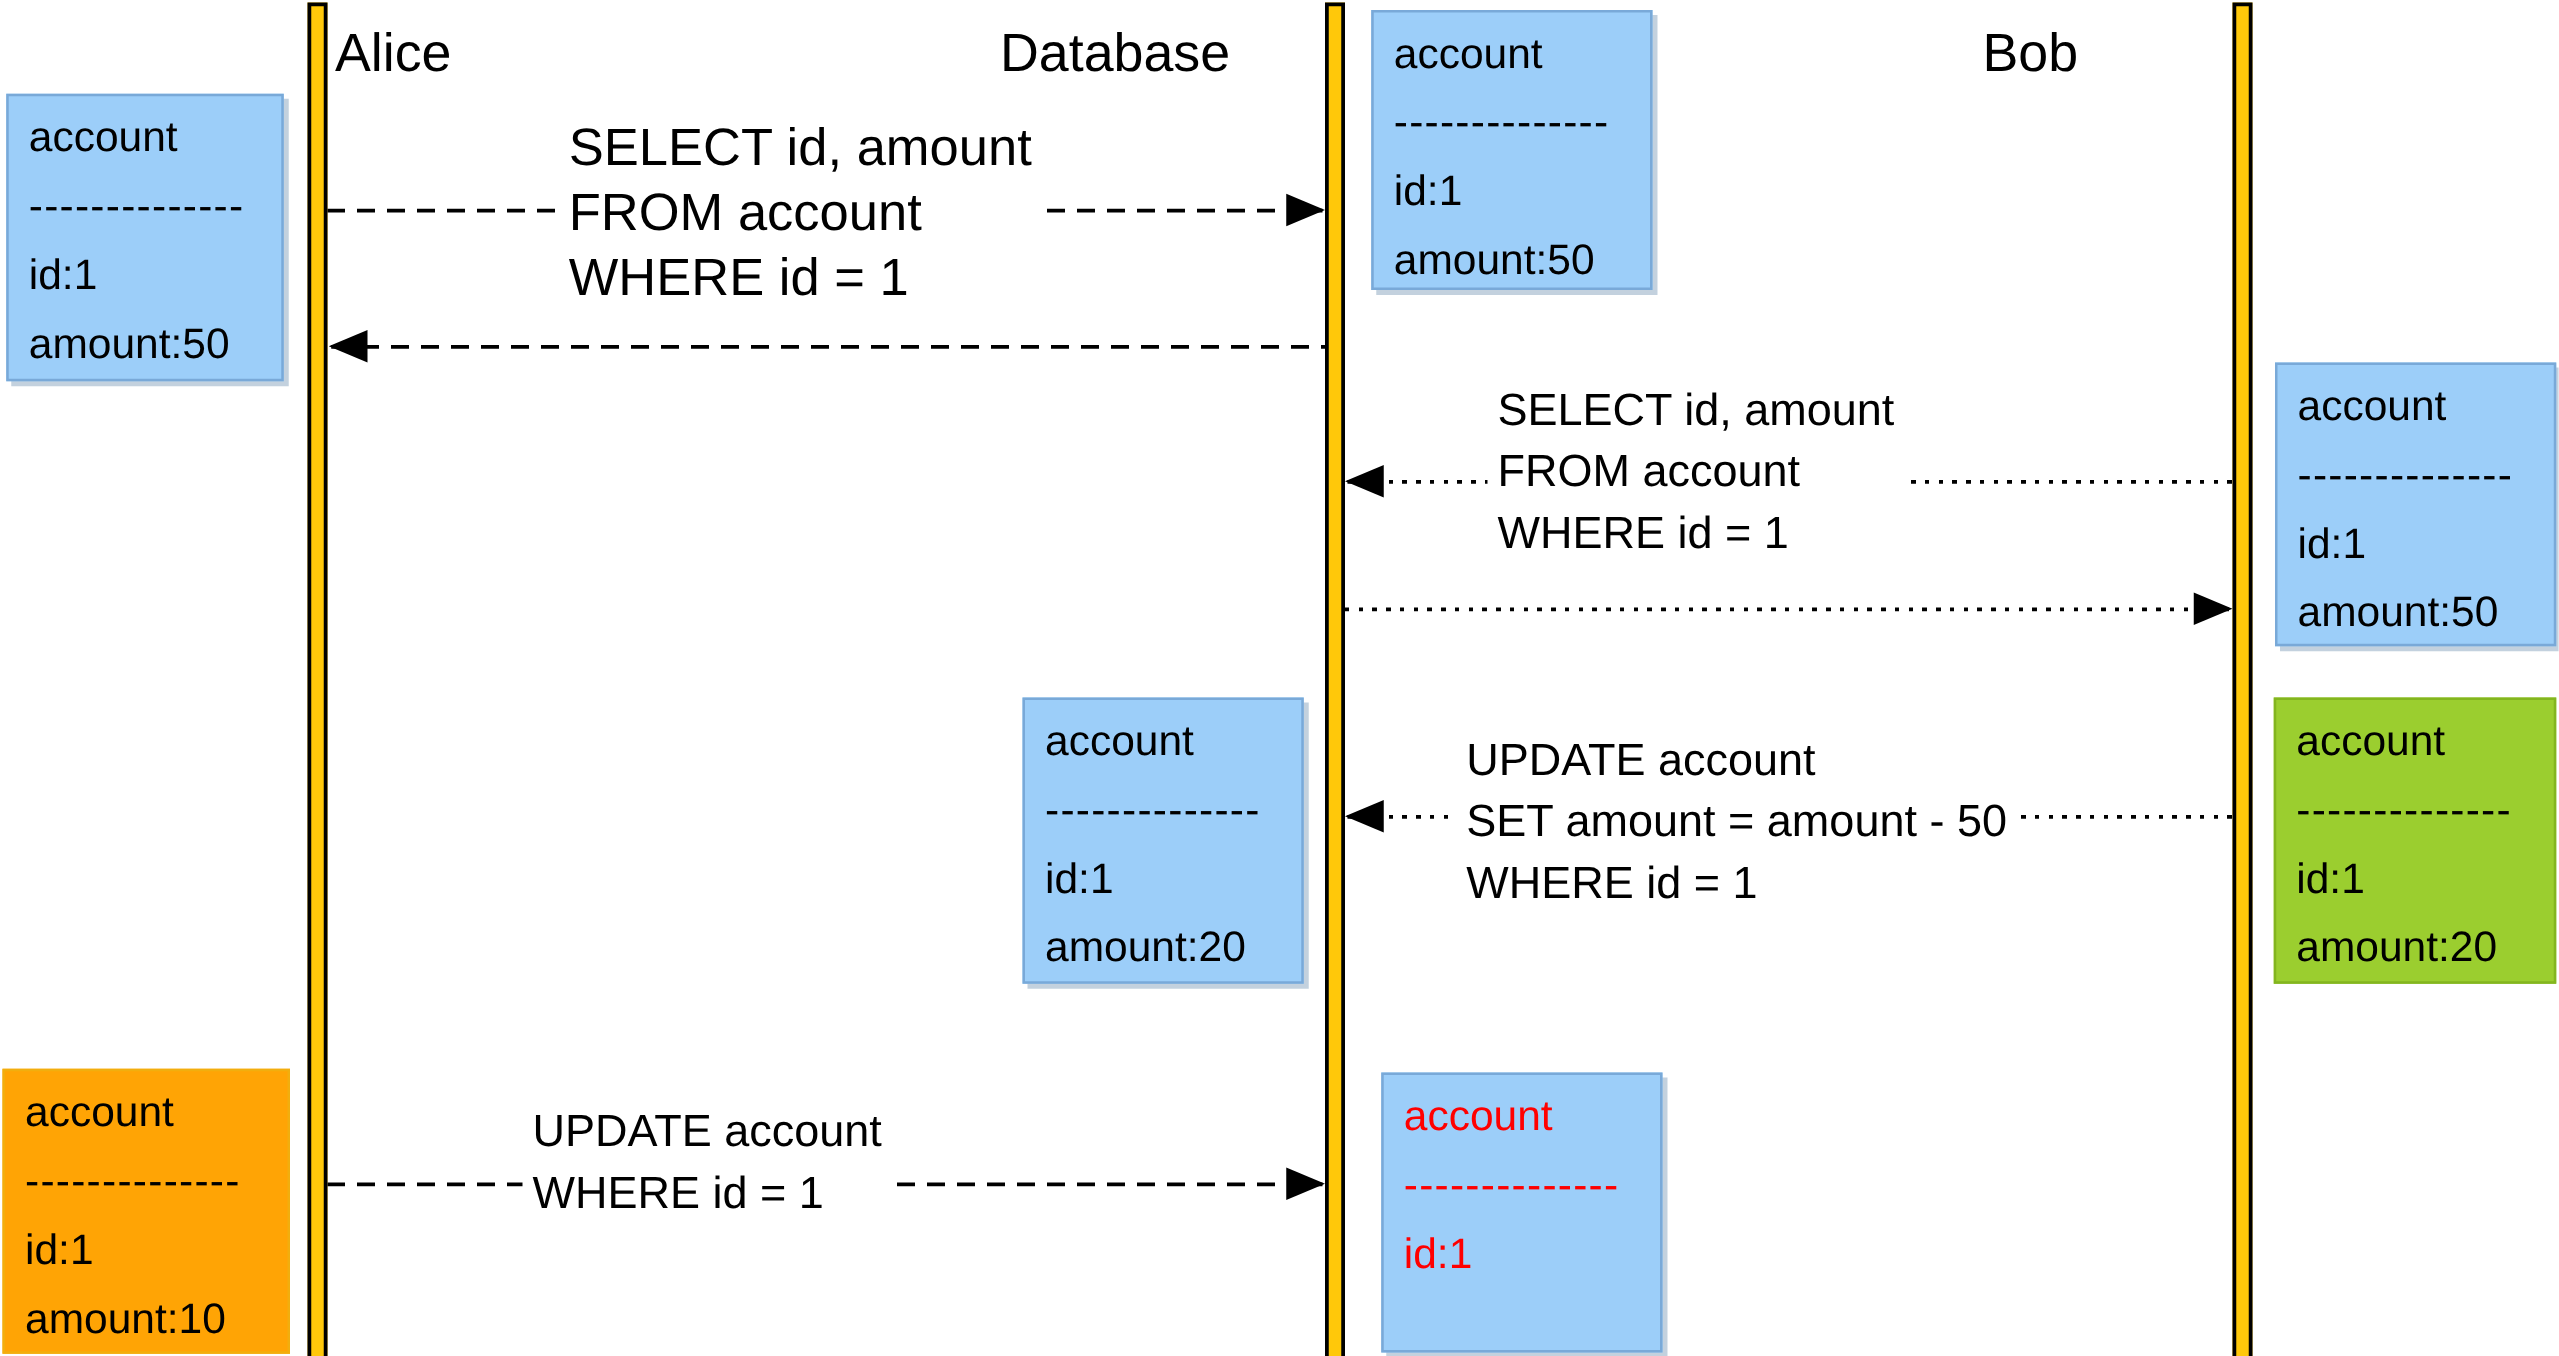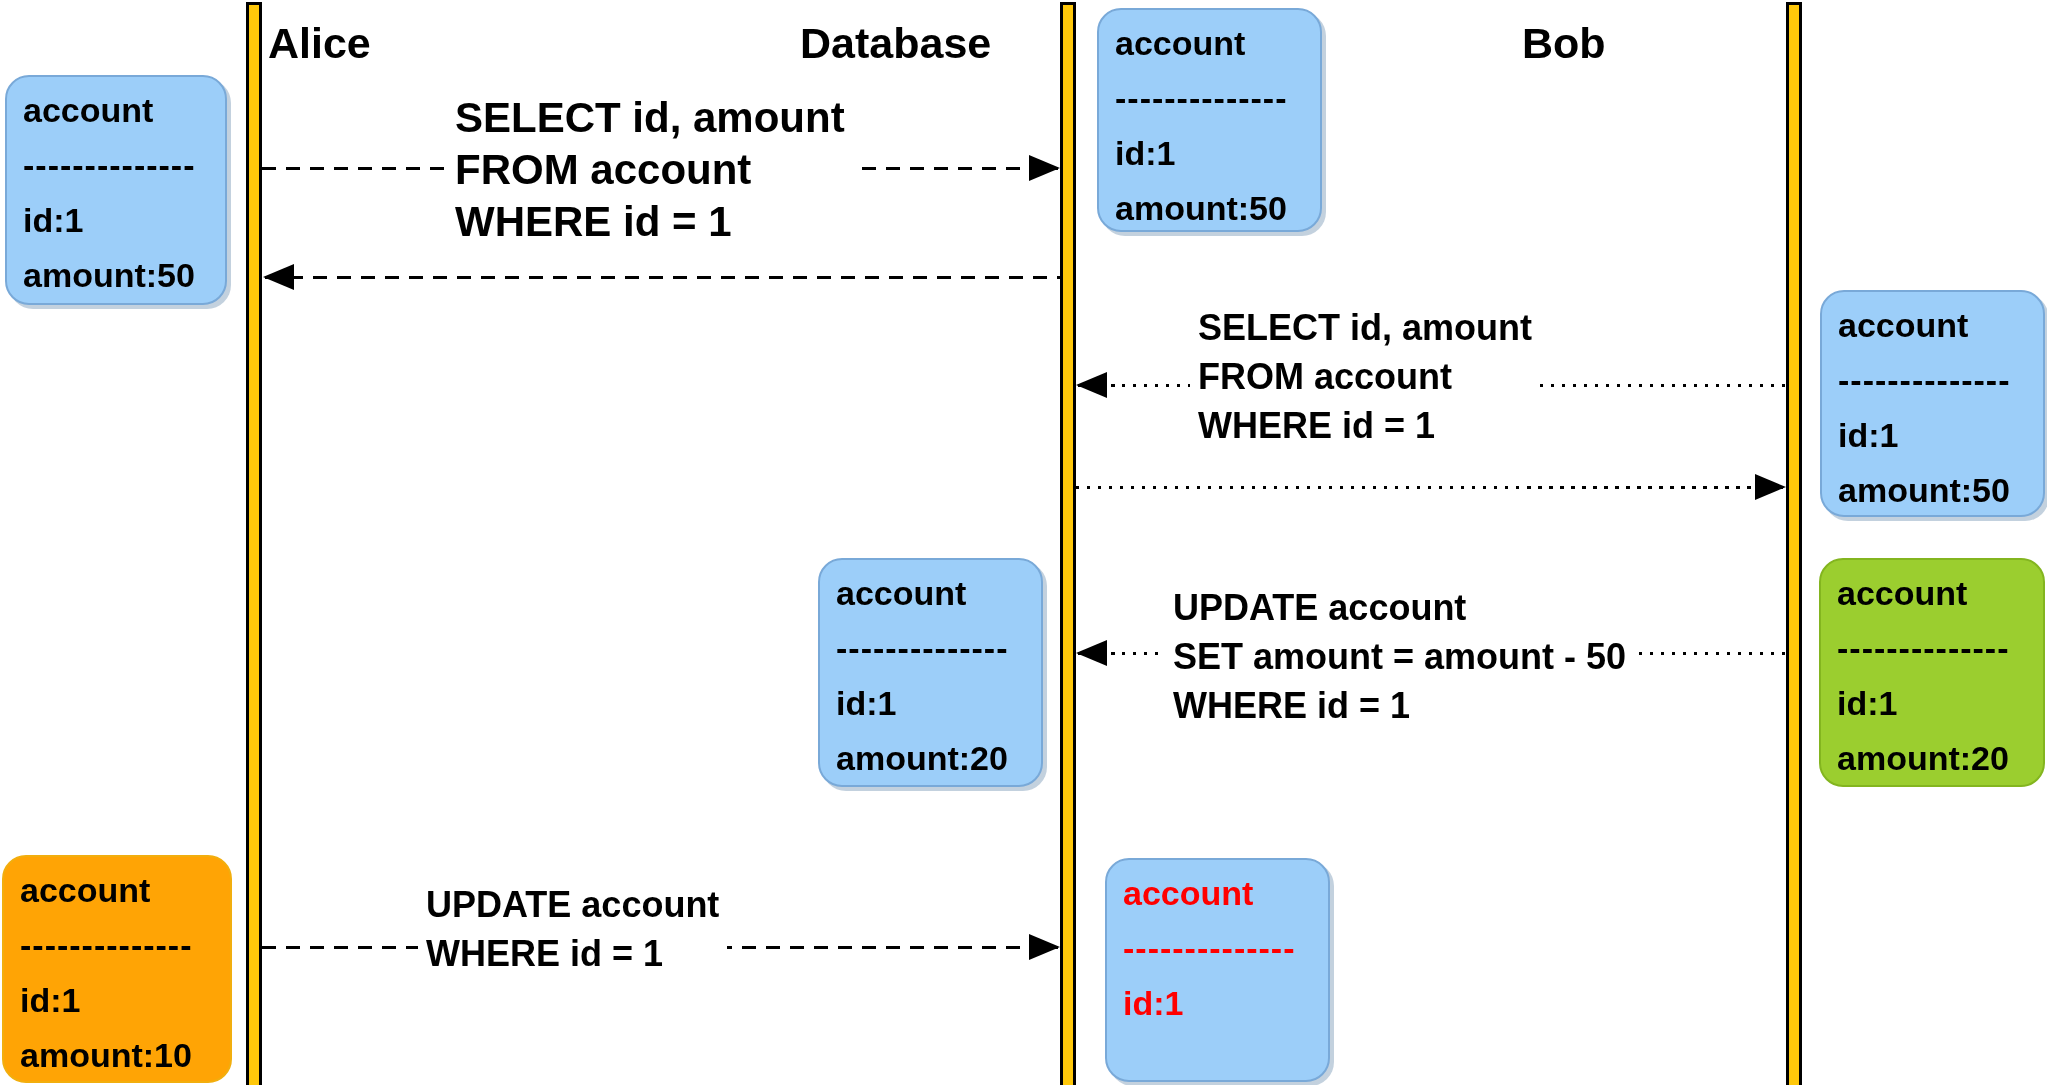--- a/index.html
+++ b/index.html
@@ -1,39 +1,38 @@
 <!DOCTYPE html>
 <html style="--background: #FFFFFF; --text: #000000; --lifeline-fill: #FFC80A; --blue-fill: #9CCEF9; --blue-border: #79A9D8; --green-fill: #9BCE2F; --green-border: #83B51F; --orange-fill: #FFA405; --orange-border: #F2AE0E; --red-text: #FF0000;"><head>
 <meta charset="utf-8">
 <style>
   html,body { margin:0; padding:0; background:var(--background,#fff); }
   #stage {
     position:relative; width:2047px; height:1085px; overflow:hidden;
     background:var(--background,#fff);
     font-family:"Liberation Sans","DejaVu Sans",sans-serif;
     color:var(--text,#000);
-    font-weight:bold;
   }
   .lifeline {
     position:absolute; top:2px; height:1081px; width:10px;
     background:var(--lifeline-fill,#FFC80A); border:3px solid #000;
   }
   .actor-label { position:absolute; top:20px; font-size:43px; line-height:1.1; white-space:nowrap; }
   .actor-label.right-align { text-align:left; }
   .mline { position:absolute; height:3px; }
   .mline.dashed { background:repeating-linear-gradient(90deg,#000 0 14px,transparent 14px 24px); }
   .mline.dotted { background:repeating-linear-gradient(90deg,#000 0 3.5px,transparent 3.5px 11px); }
   .head { position:absolute; width:0; height:0; border-top:13px solid transparent; border-bottom:13px solid transparent; }
   .head.right { border-left:31px solid #000; }
   .head.left  { border-right:31px solid #000; }
   .msg { position:absolute; background:var(--background,#fff); font-size:36px; line-height:49px; white-space:nowrap; padding:0 8px; }
   .msg.big { font-size:42px; line-height:52px; }
   .sbox {
     position:absolute; width:225px; height:228px; box-sizing:border-box;
-    padding:6px 0 0 16px; font-size:34px; line-height:55px; white-space:nowrap; overflow:hidden;border-radius:24px;
+    padding:6px 0 0 16px; font-size:34px; line-height:55px; white-space:nowrap; overflow:hidden;
   }
   .sbox.blue {
     background:var(--blue-fill,#9CCEF9); border:2px solid var(--blue-border,#79A9D8);
     box-shadow:4px 4px 0 rgba(121,152,182,0.45);
   }
   .sbox.green  { background:var(--green-fill,#9BCE2F);  border:2px solid var(--green-border,#83B51F); }
   .sbox.orange { background:var(--orange-fill,#FFA405); border:2px solid var(--orange-border,#F2AE0E); }
   .sbox.red-text { color:var(--red-text,#F00); }
   .sbox .divider { letter-spacing:1px; }
 </style>
@@ -41,21 +40,21 @@
 <body>
 
 <div id="stage">
 
   <div class="lifeline" style="left:246px;"></div>
   <div class="lifeline" style="left:1060px;"></div>
   <div class="lifeline" style="left:1786px;"></div>
 
   <div class="actor-label" style="left:268px;">Alice</div>
   <div class="actor-label right-align" style="left:800px; width:256px;">Database</div>
-  <div class="actor-label right-align" style="left:1522px; width:197px;">Bob</div>
+  <div class="actor-label right-align" style="left:1586px; width:197px;">Bob</div>
 
   <div class="mline dashed" style="left:262px; top:167px; width:796px;"></div>
   <div class="head right" style="left:1029px; top:155px;"></div>
   <div class="msg big" style="left:447px; top:92px;">
     <div>SELECT id, amount</div>
     <div>FROM account</div>
     <div>WHERE id = 1</div>
   </div>
 
   <div class="mline dashed" style="left:265px; top:276px; width:795px;"></div>

